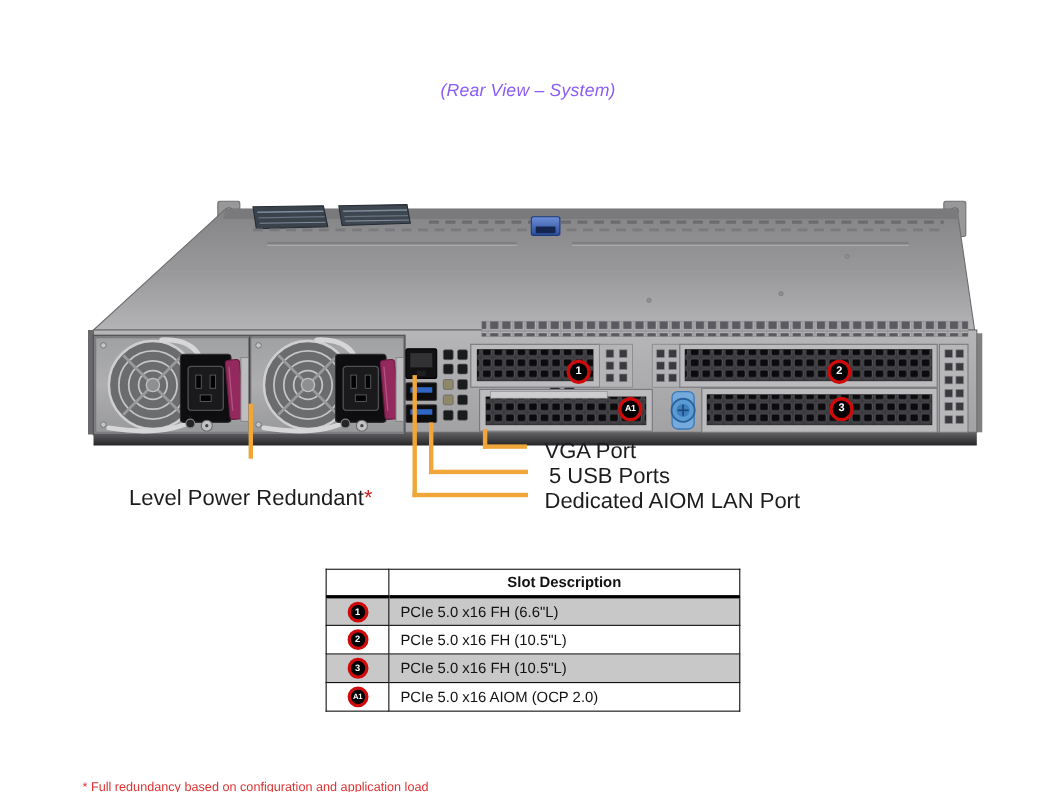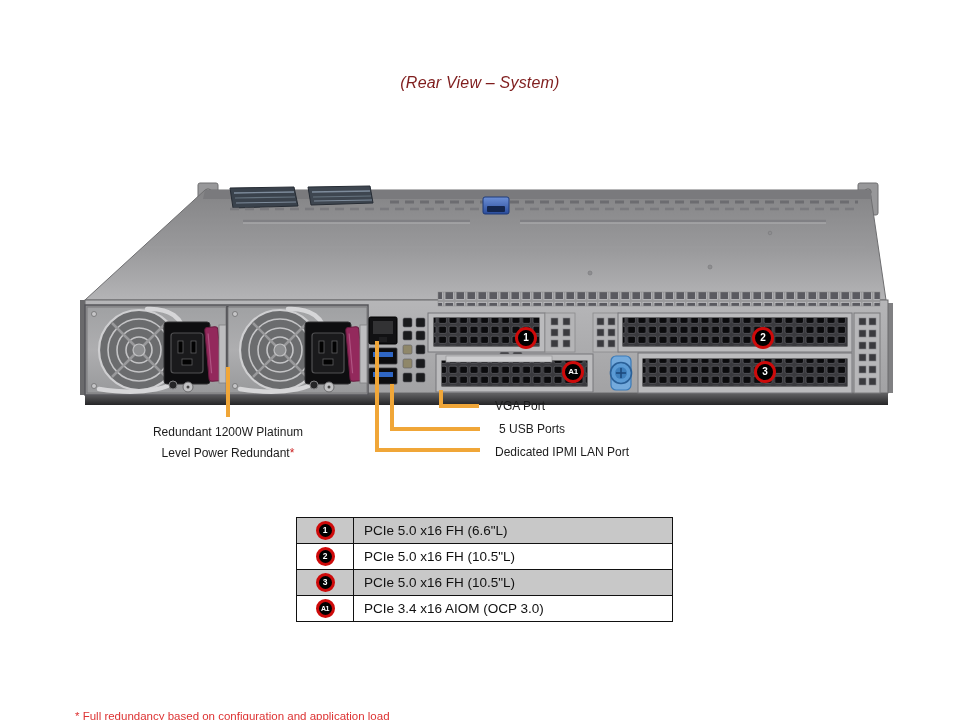--- a/index.html
+++ b/index.html
@@ -5,28 +5,28 @@
   html,body{margin:0;padding:0;}
   body{
     width:960px;height:720px;position:relative;background:#ffffff;
     font-family:"Liberation Sans", sans-serif;overflow:hidden;
     -webkit-font-smoothing:antialiased;
   }
   .abs{position:absolute;}
   
   #title{
     left:0;top:74px;width:960px;text-align:center;
-    font-size:16px;font-style:italic;color:#7f1d1d;letter-spacing:.2px;
+    font-size:16px;font-style:italic;color:#8b5cf6;letter-spacing:.2px;
   }
   
   #server-svg{left:70px;top:175px;width:830px;height:235px;}
   
   .callout{background:#F0A638;}
   
-  .lbl{font-size:12px;color:#1c1c1c;white-space:nowrap;}
+  .lbl{font-size:20px;color:#1c1c1c;white-space:nowrap;}
   #psu-label{left:104px;top:422px;width:248px;text-align:center;line-height:21px;}
   #psu-label .ast{color:#cc2222;}
   
   .badge{
     position:absolute;width:16px;height:16px;border-radius:50%;
     background:#000;border:3px solid #CE0A0A;color:#fff;
     font-size:10px;font-weight:bold;line-height:16px;text-align:center;
     box-sizing:content-box;
   }
   .badge.small{font-size:8px;letter-spacing:-.4px;}
@@ -320,41 +320,45 @@
 
 <div class="callout abs" style="left:226px;top:367px;width:4px;height:50px;"></div>
 <div class="callout abs" style="left:375px;top:341px;width:4px;height:111px;"></div>
 <div class="callout abs" style="left:375px;top:448px;width:105px;height:4px;"></div>
 <div class="callout abs" style="left:390px;top:384px;width:4px;height:47px;"></div>
 <div class="callout abs" style="left:390px;top:427px;width:90px;height:4px;"></div>
 <div class="callout abs" style="left:439px;top:390px;width:4px;height:18px;"></div>
 <div class="callout abs" style="left:439px;top:404px;width:40px;height:4px;"></div>
 
 <div id="psu-label" class="abs lbl">
-  <span>Redundant 1200W Platinum</span><br>
+  <br>
   <span>Level Power Redundant</span><span class="ast">*</span>
 </div>
 <div class="abs lbl" style="left:495px;top:399px;">VGA Port</div>
 <div class="abs lbl" style="left:499px;top:422px;">5 USB Ports</div>
-<div class="abs lbl" style="left:495px;top:445px;">Dedicated IPMI LAN Port</div>
+<div class="abs lbl" style="left:495px;top:445px;">Dedicated AIOM LAN Port</div>
 
 <table id="slot-table" class="abs">
   <tbody>
+    <tr class="hdr">
+      <td class="bcol"></td>
+      <td class="dcol">Slot Description</td>
+    </tr>
     <tr class="g">
       <td class="bcol"><span class="tbadge">1</span></td>
       <td class="dcol">PCIe 5.0 x16 FH (6.6"L)</td>
     </tr>
     <tr>
       <td class="bcol"><span class="tbadge">2</span></td>
       <td class="dcol">PCIe 5.0 x16 FH (10.5"L)</td>
     </tr>
     <tr class="g">
       <td class="bcol"><span class="tbadge">3</span></td>
       <td class="dcol">PCIe 5.0 x16 FH (10.5"L)</td>
     </tr>
     <tr>
       <td class="bcol"><span class="tbadge small">A1</span></td>
-      <td class="dcol">PCIe 3.4 x16 AIOM (OCP 3.0)</td>
+      <td class="dcol">PCIe 5.0 x16 AIOM (OCP 2.0)</td>
     </tr>
   </tbody>
 </table>
 
 <div id="footnote" class="abs">* Full redundancy based on configuration and application load</div>
 
 </body></html>

